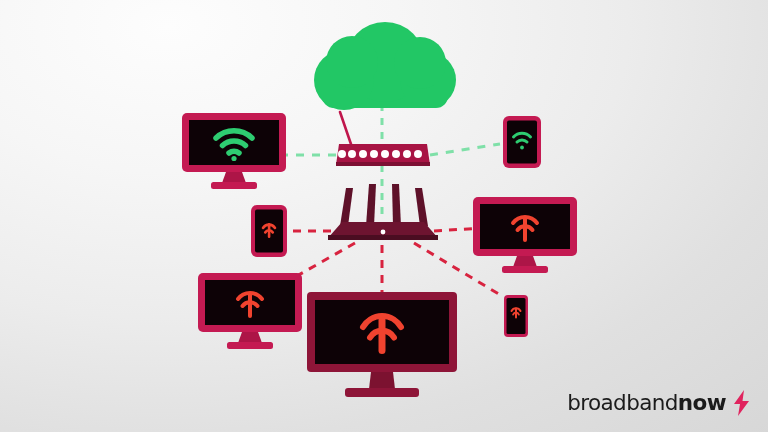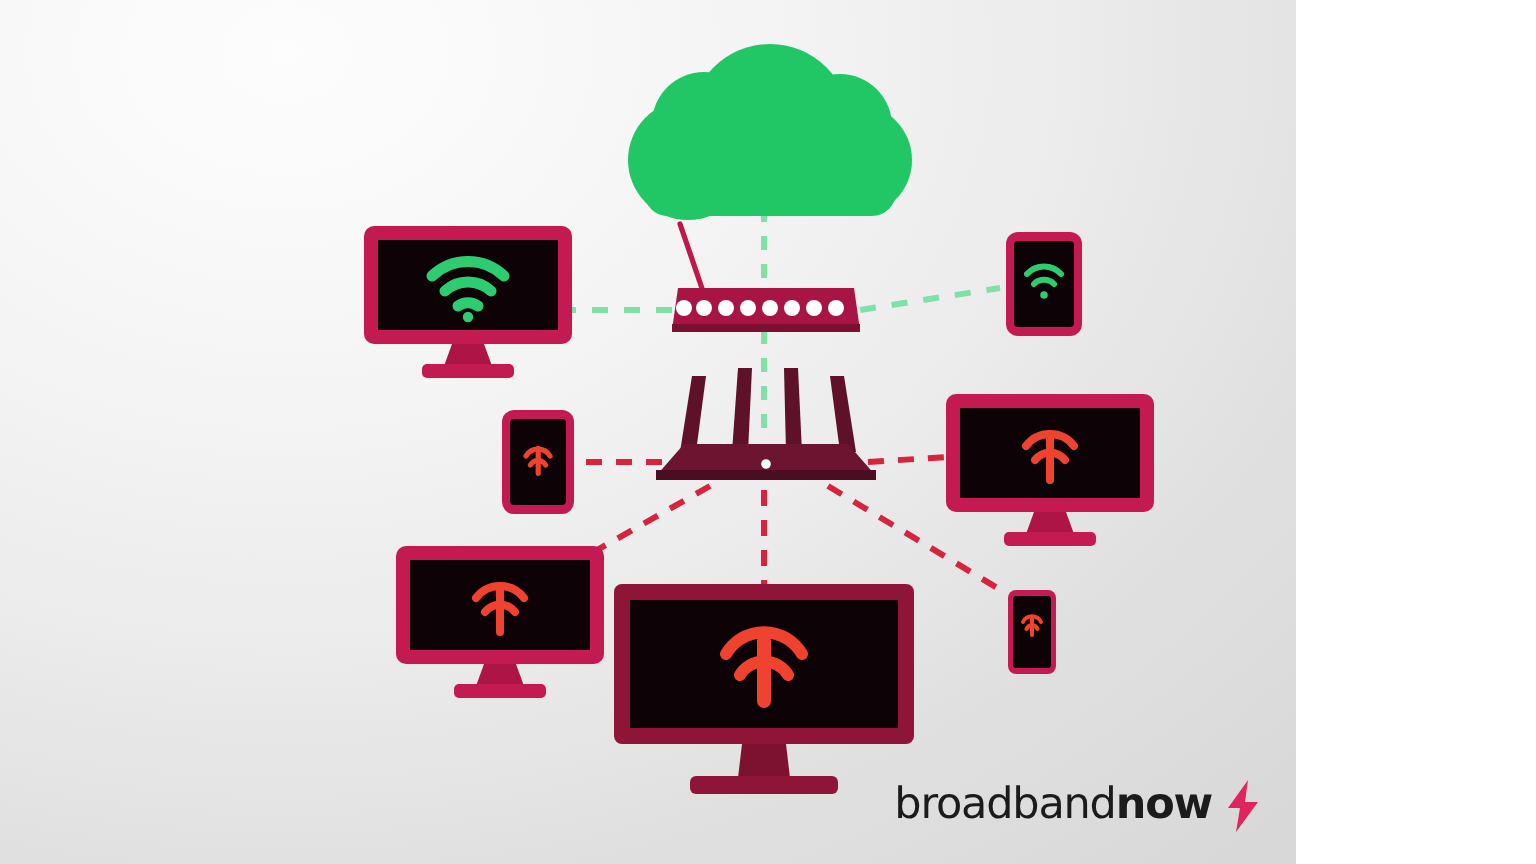--- a/index.html
+++ b/index.html
@@ -6,21 +6,21 @@
   html, body {
     margin: 0;
     padding: 0;
     background: #ffffff;
   }
   body {
     font-family: "Liberation Sans", sans-serif;
   }
   #scene {
     position: relative;
-    width: 648px;
+    width: 768px;
     height: 432px;
     overflow: hidden;
     background: radial-gradient(ellipse 115% 130% at 22% 6%, #fdfdfd 0%, #f6f6f6 26%, #ececec 52%, #e0e0e0 74%, #d7d7d7 100%);
   }
   #wires {
     position: absolute;
     left: 0;
     top: 0;
     width: 768px;
     height: 432px;

